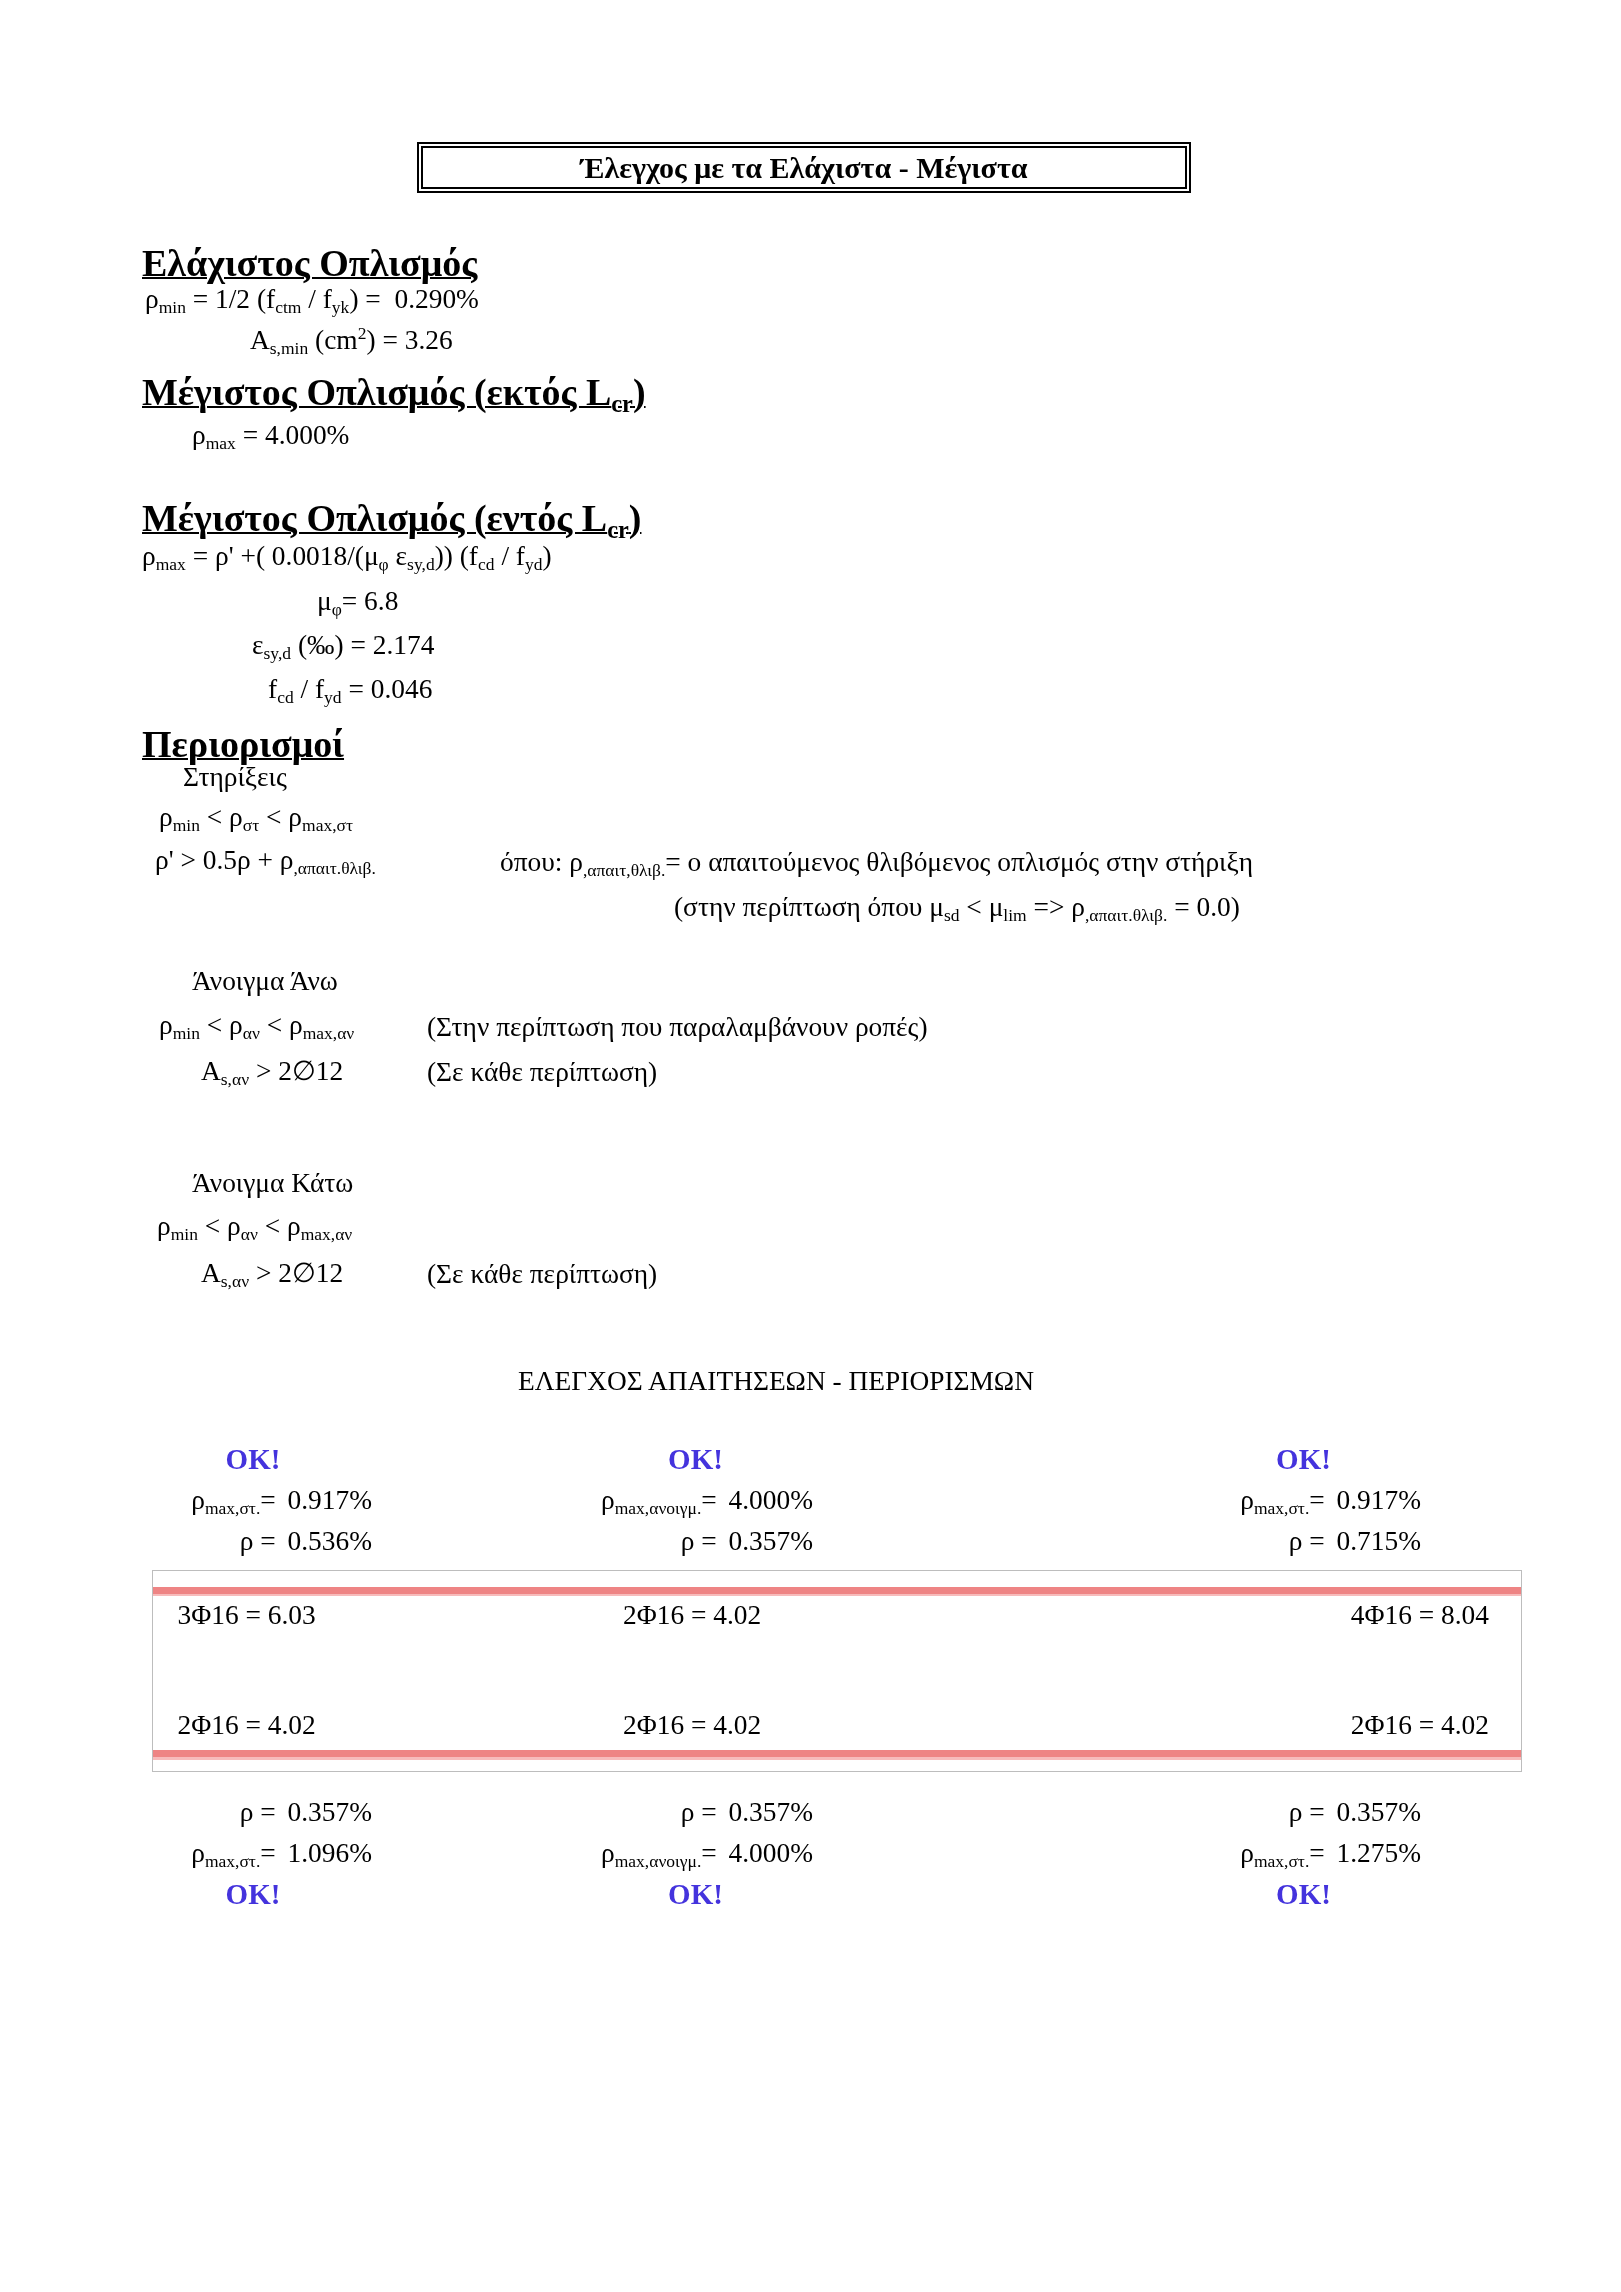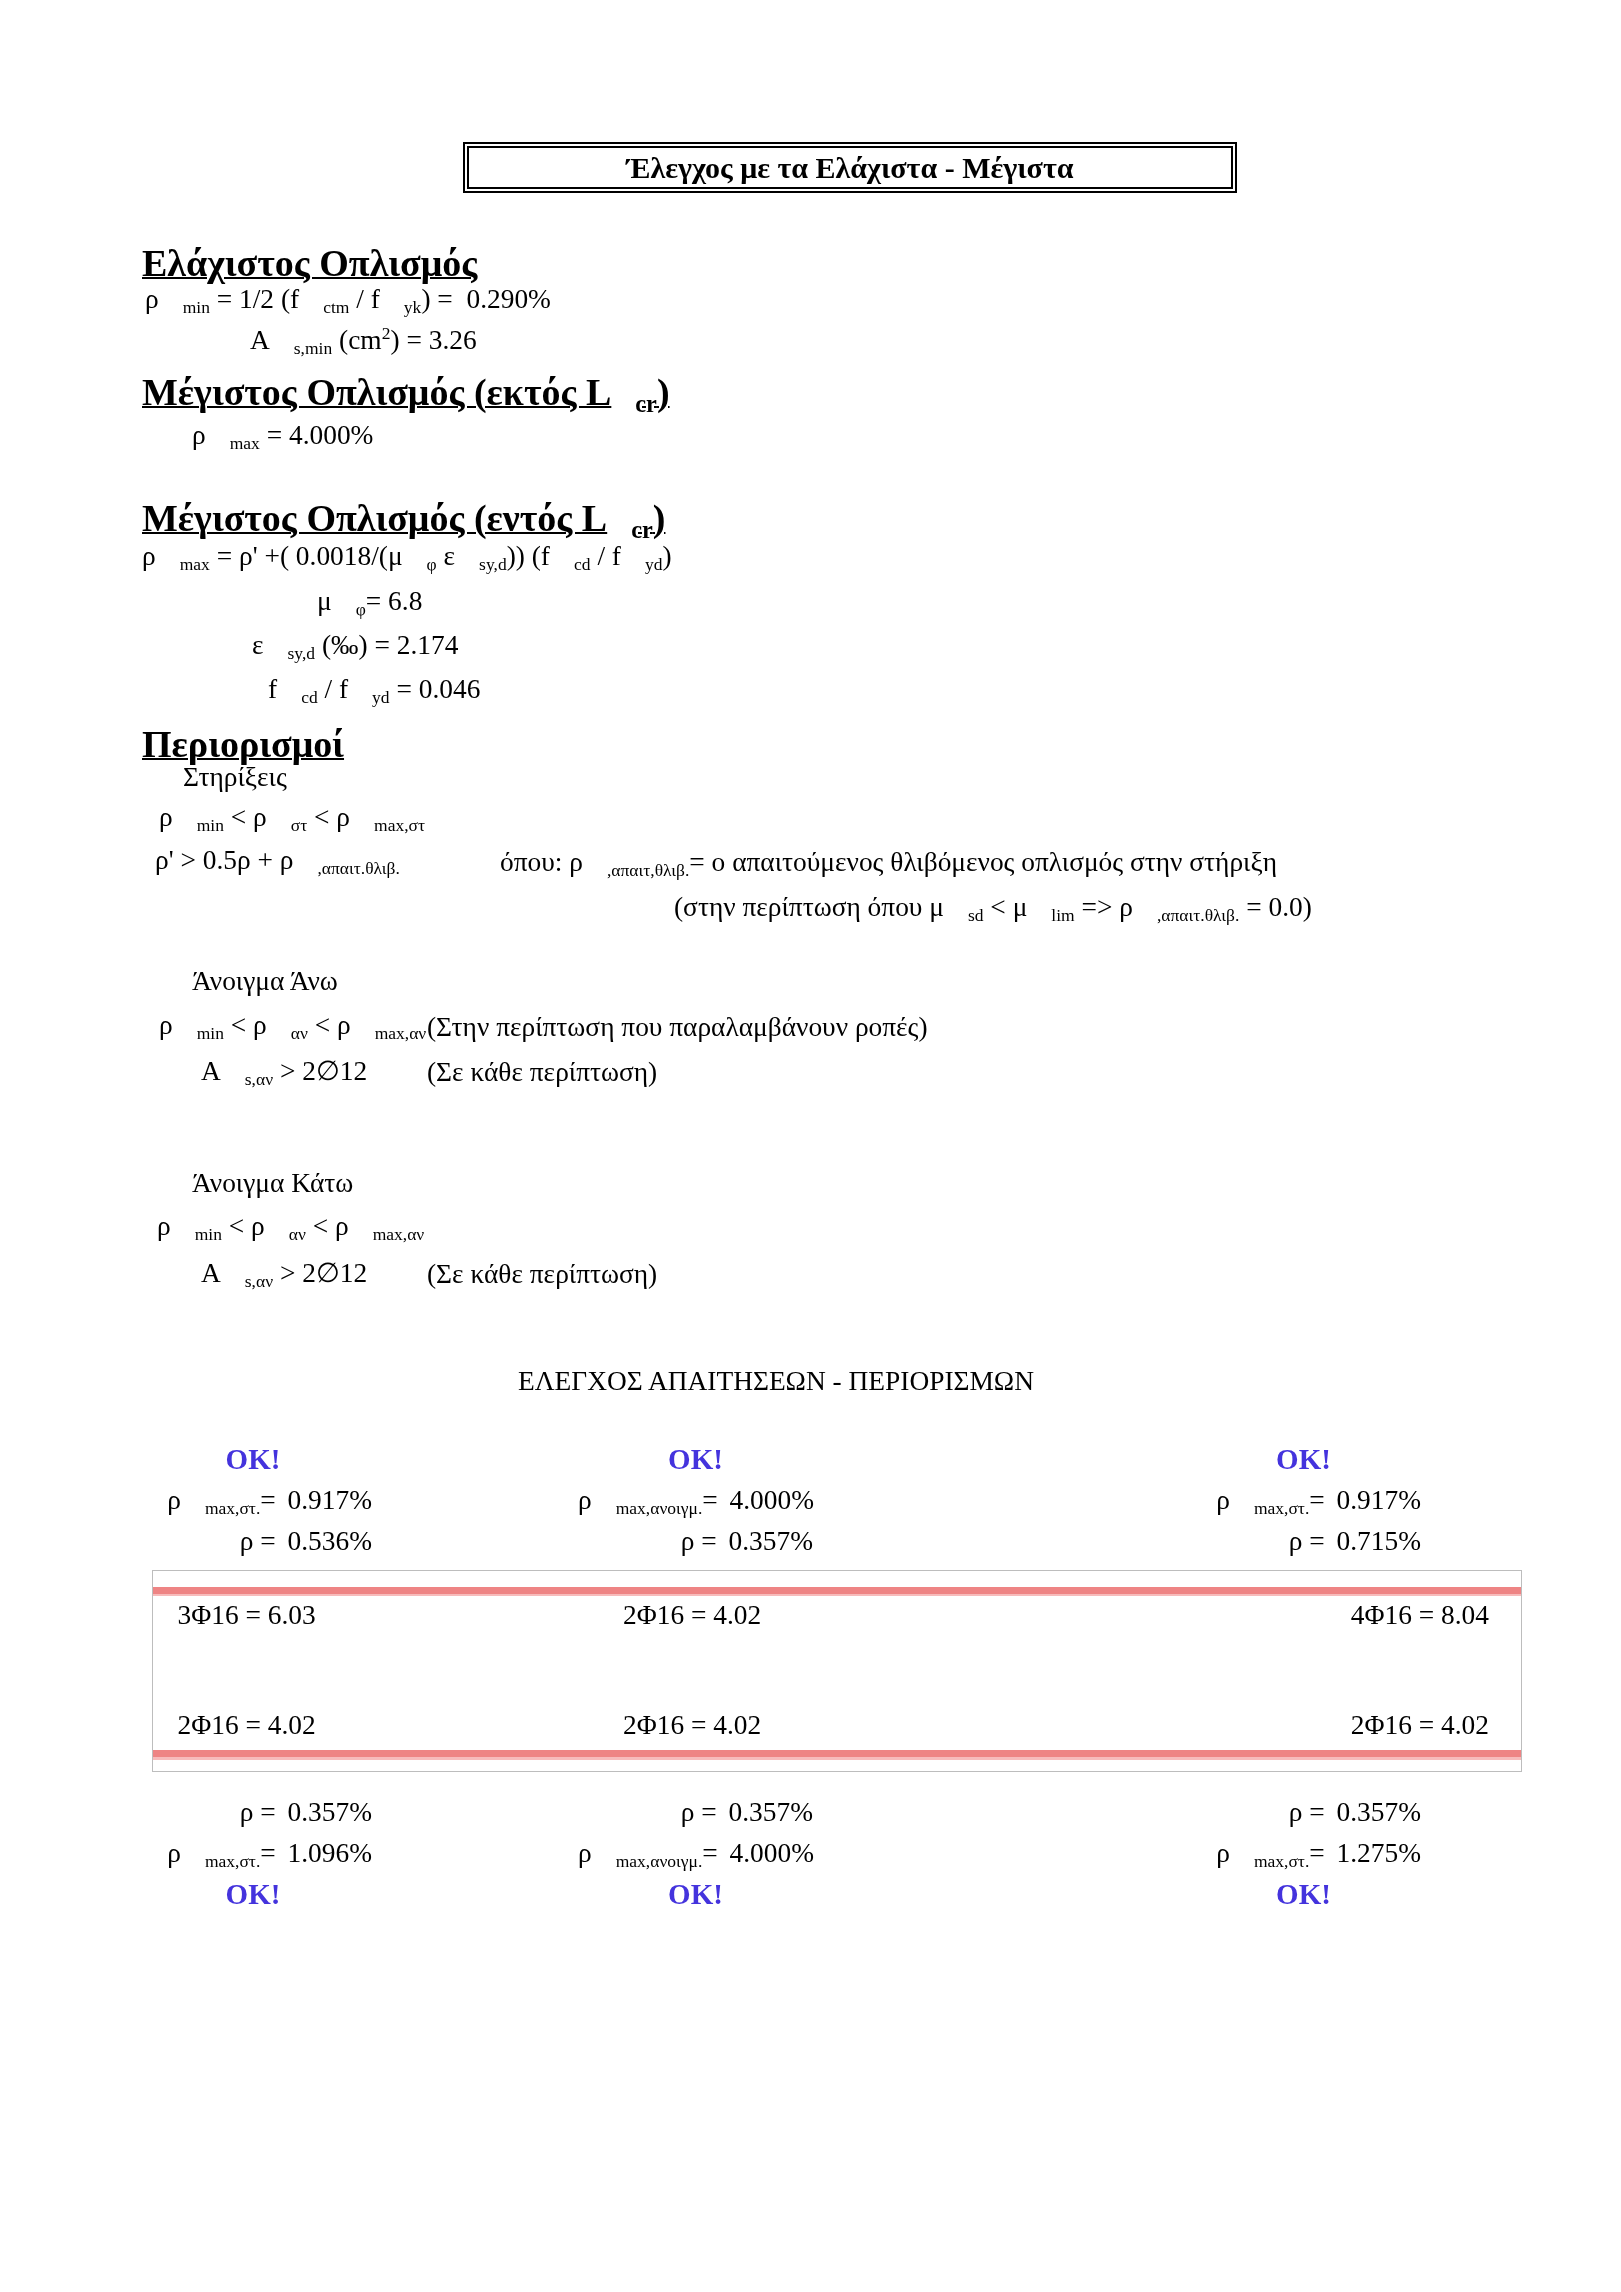--- a/index.html
+++ b/index.html
@@ -5,27 +5,27 @@
   html,body{margin:0;padding:0;background:#ffffff;}
   .page{
     position:relative;
     width:1621px;height:2293px;
     background:#ffffff;
     font-family:"Liberation Serif","DejaVu Serif",serif;
     font-size:27.4px;color:#000;
     overflow:hidden;
   }
   .abs{position:absolute;white-space:nowrap;}
-  sub{font-size:64%;line-height:0;vertical-align:-0.28em;margin-left:24px;}
+  sub{font-size:64%;line-height:0;vertical-align:-0.28em;}
   sup{font-size:64%;line-height:0;vertical-align:0.55em;}
   .h{font-weight:bold;font-size:38px;text-decoration:underline;text-decoration-thickness:2px;}
   
   .title-outer{
     position:absolute;left:417px;top:142px;width:774px;
-    border:2px solid #000;padding:2px;box-sizing:border-box;margin-left:46px;
+    border:2px solid #000;padding:2px;box-sizing:border-box;
   }
   .title-inner{
     border:2.9px solid #000;
     text-align:center;
     font-weight:bold;font-size:30px;line-height:39px;
   }
   
   .res-col{position:absolute;line-height:41px;}
   .res-col .ok{
     text-align:center;font-weight:bold;font-size:29px;

